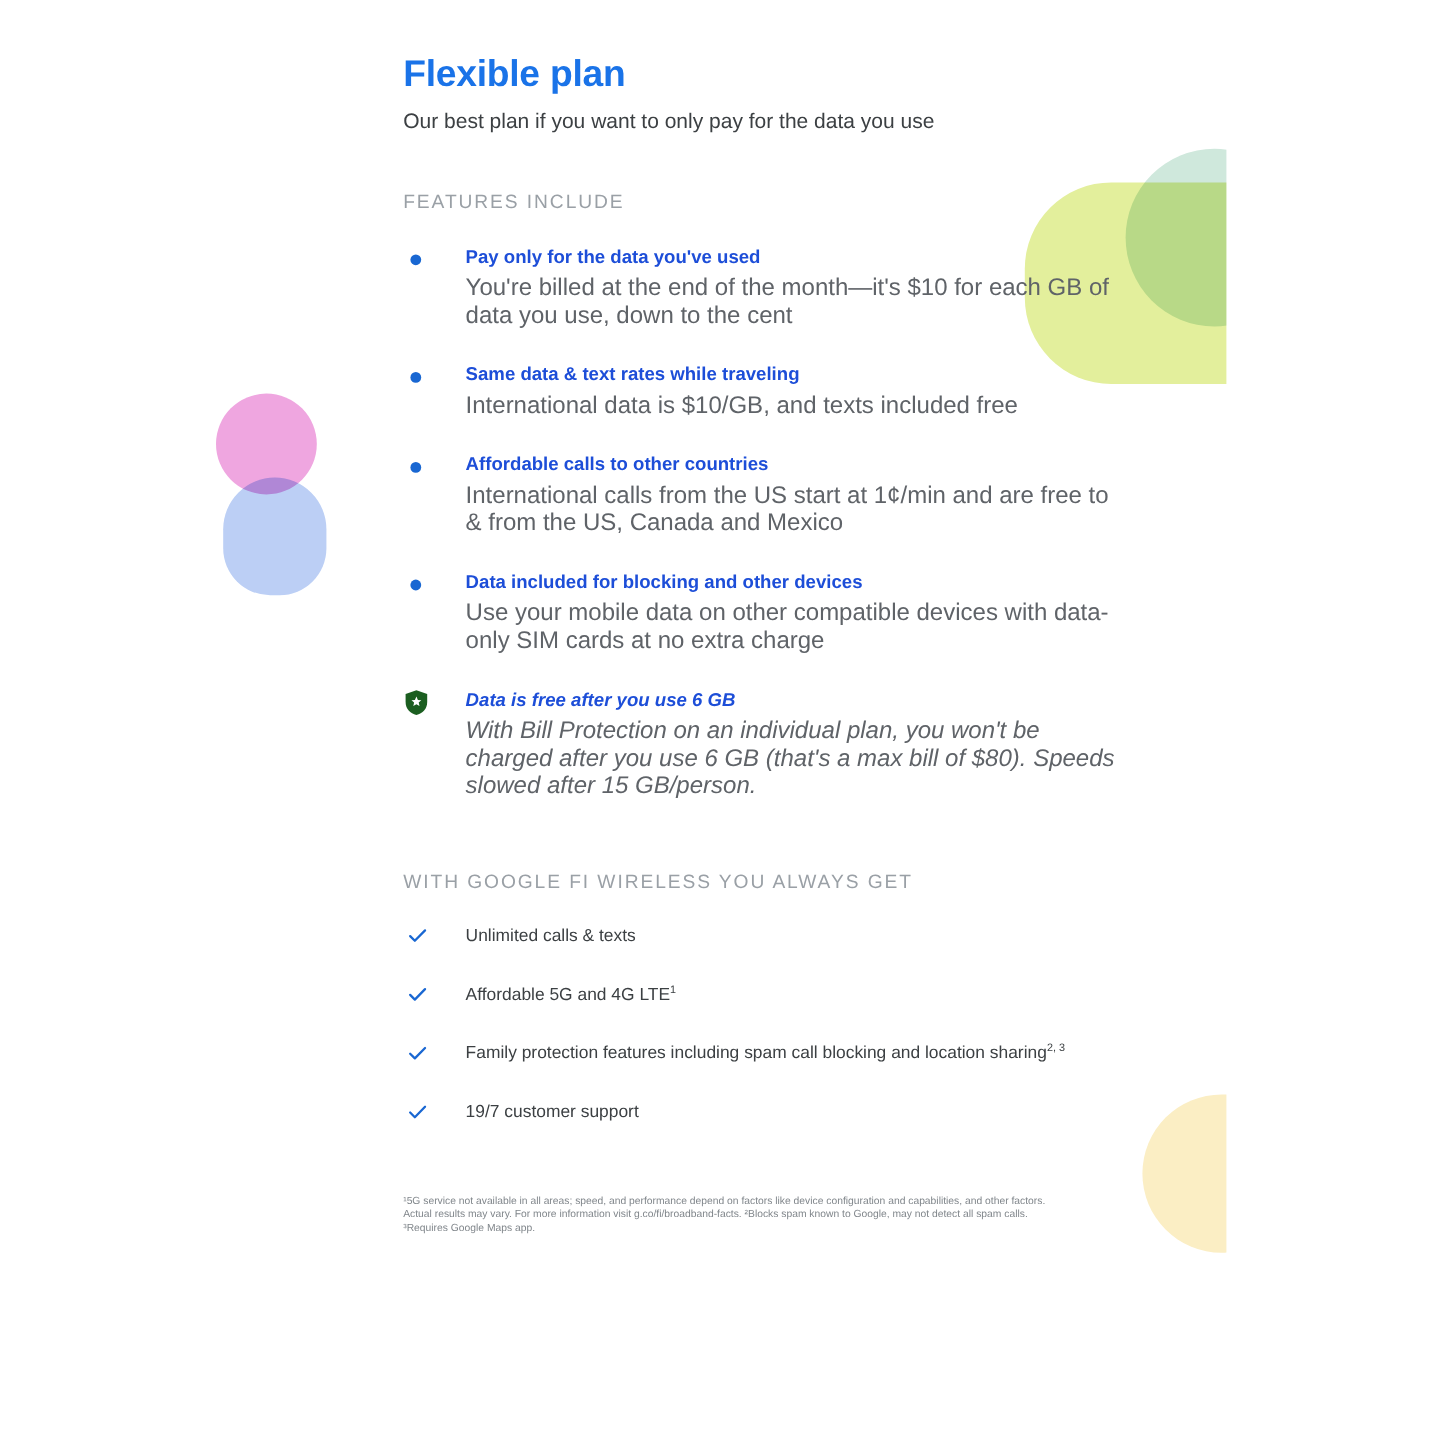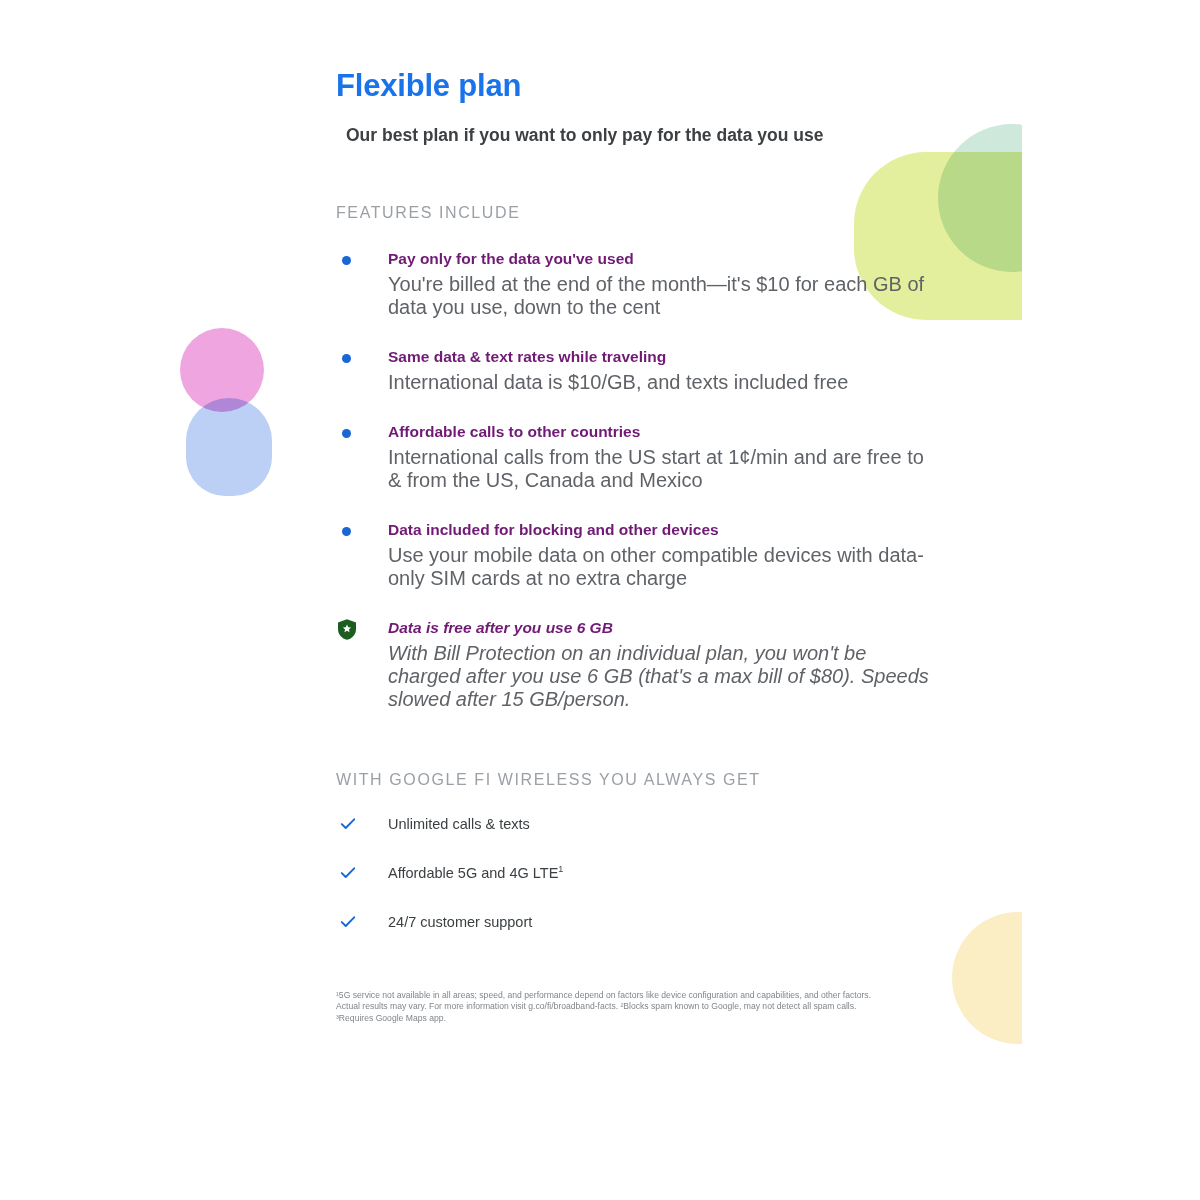--- a/index.html
+++ b/index.html
@@ -94,33 +94,33 @@
   #content {
     position: absolute;
     left: 336px;
     top: 0;
     width: 600px;
     z-index: 5;
   }
 
   .plan-title {
     margin: 0;
-    padding-top: 66px;
+    padding-top: 42px;
     font-size: 31px;
     line-height: 40px;
     font-weight: 700;
     color: #1a73e8;
     letter-spacing: -0.2px;
   }
   .plan-subtitle {
-    margin: 10px;
+    margin: 0;
     padding-top: 6px;
     font-size: 17.5px;
     line-height: 26px;
-    font-weight: 700;
+    font-weight: 400;
     color: #3c4043;
   }
 
   .section-eyebrow {
     margin: 0;
     font-size: 16px;
     line-height: 14px;
     letter-spacing: 1.6px;
     color: #9aa0a6;
     text-transform: uppercase;
@@ -156,21 +156,21 @@
     top: 1px;
     width: 22px;
     height: 23px;
   }
 
   .feature-title {
     margin: 0;
     font-size: 15.5px;
     line-height: 22px;
     font-weight: 700;
-    color: #701a75;
+    color: #1d4ed8;
   }
   .feature-desc {
     margin: 0;
     padding-top: 3px;
     font-size: 20px;
     line-height: 23px;
     font-weight: 400;
     color: #5f6368;
   }
 
@@ -293,29 +293,37 @@
 
       <li class="check-item">
         <span class="check-icon">
           <svg width="16" height="16" viewBox="0 0 16 16" aria-hidden="true">
             <path d="M1.8 8.1 L5.7 12 L14.2 3.3" fill="none" stroke="#1967d2" stroke-width="1.9" stroke-linecap="round" stroke-linejoin="round"></path>
           </svg>
         </span>
         <span>Affordable 5G and 4G LTE</span><sup>1</sup>
       </li>
 
-
-
       <li class="check-item">
         <span class="check-icon">
           <svg width="16" height="16" viewBox="0 0 16 16" aria-hidden="true">
             <path d="M1.8 8.1 L5.7 12 L14.2 3.3" fill="none" stroke="#1967d2" stroke-width="1.9" stroke-linecap="round" stroke-linejoin="round"></path>
           </svg>
         </span>
-        <span>24/7 customer support</span>
+        <span>Family protection features including spam call blocking and location sharing</span><sup>2, 3</sup>
+      </li>
+
+
+      <li class="check-item">
+        <span class="check-icon">
+          <svg width="16" height="16" viewBox="0 0 16 16" aria-hidden="true">
+            <path d="M1.8 8.1 L5.7 12 L14.2 3.3" fill="none" stroke="#1967d2" stroke-width="1.9" stroke-linecap="round" stroke-linejoin="round"></path>
+          </svg>
+        </span>
+        <span>19/7 customer support</span>
       </li>
 
     </ul>
 
     <p class="footnotes">¹5G service not available in all areas; speed, and performance depend on factors like device configuration and capabilities, and other factors. Actual results may vary. For more information visit g.co/fi/broadband-facts. ²Blocks spam known to Google, may not detect all spam calls. ³Requires Google Maps app.</p>
 
   </div>
 </div>
 
 </body></html>

